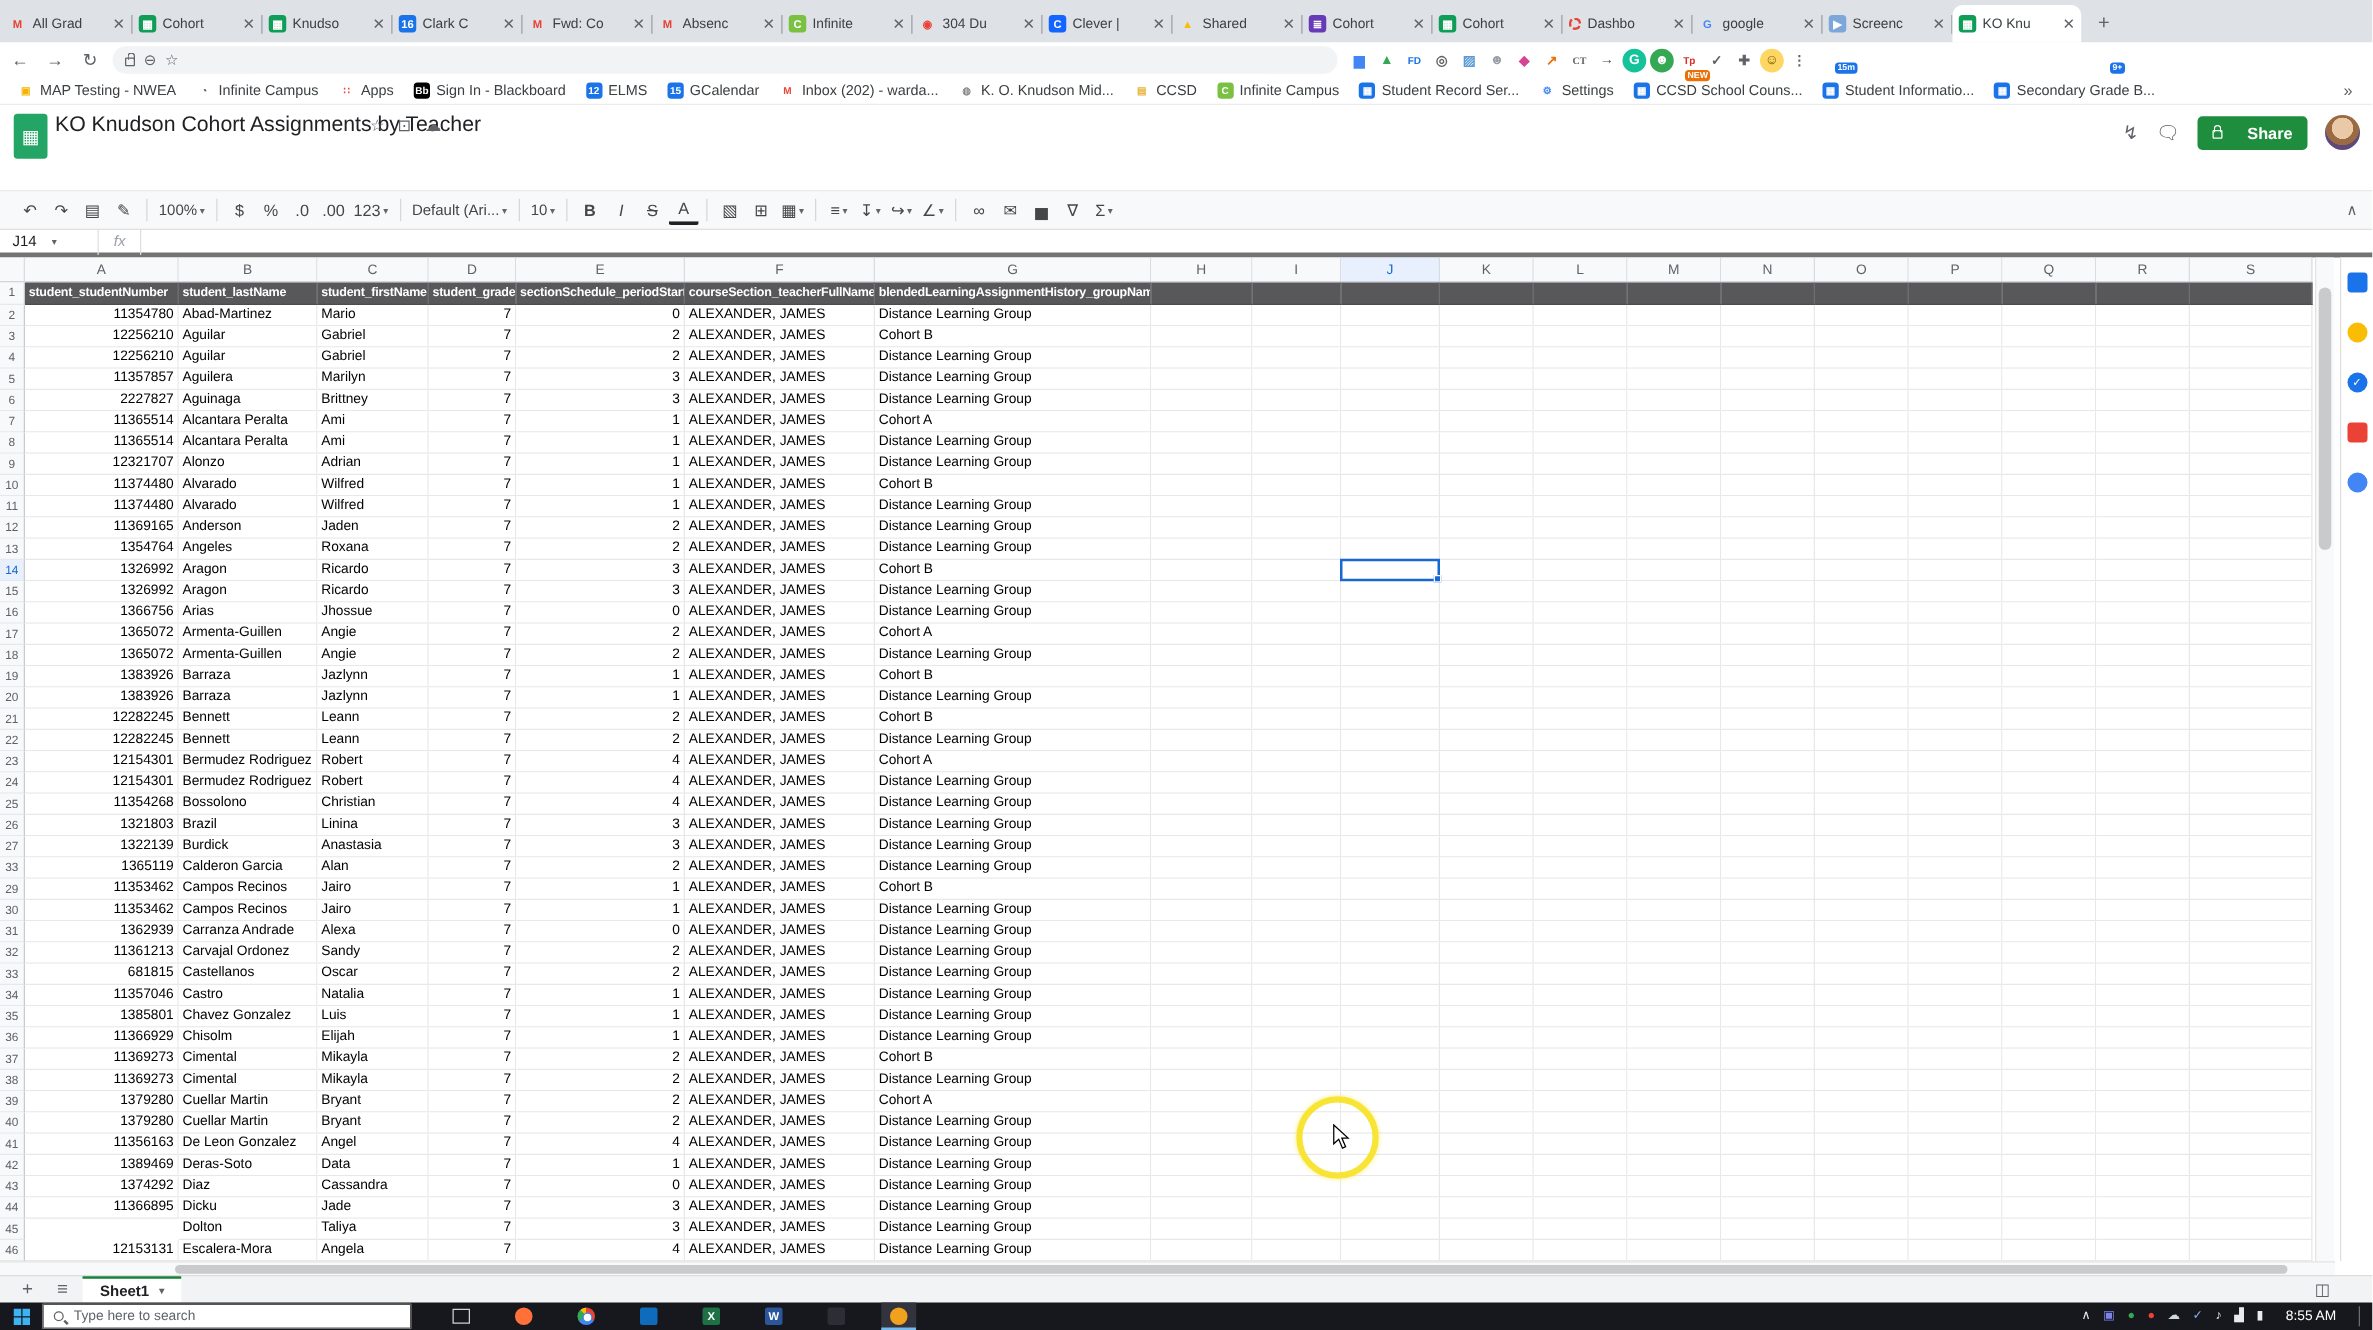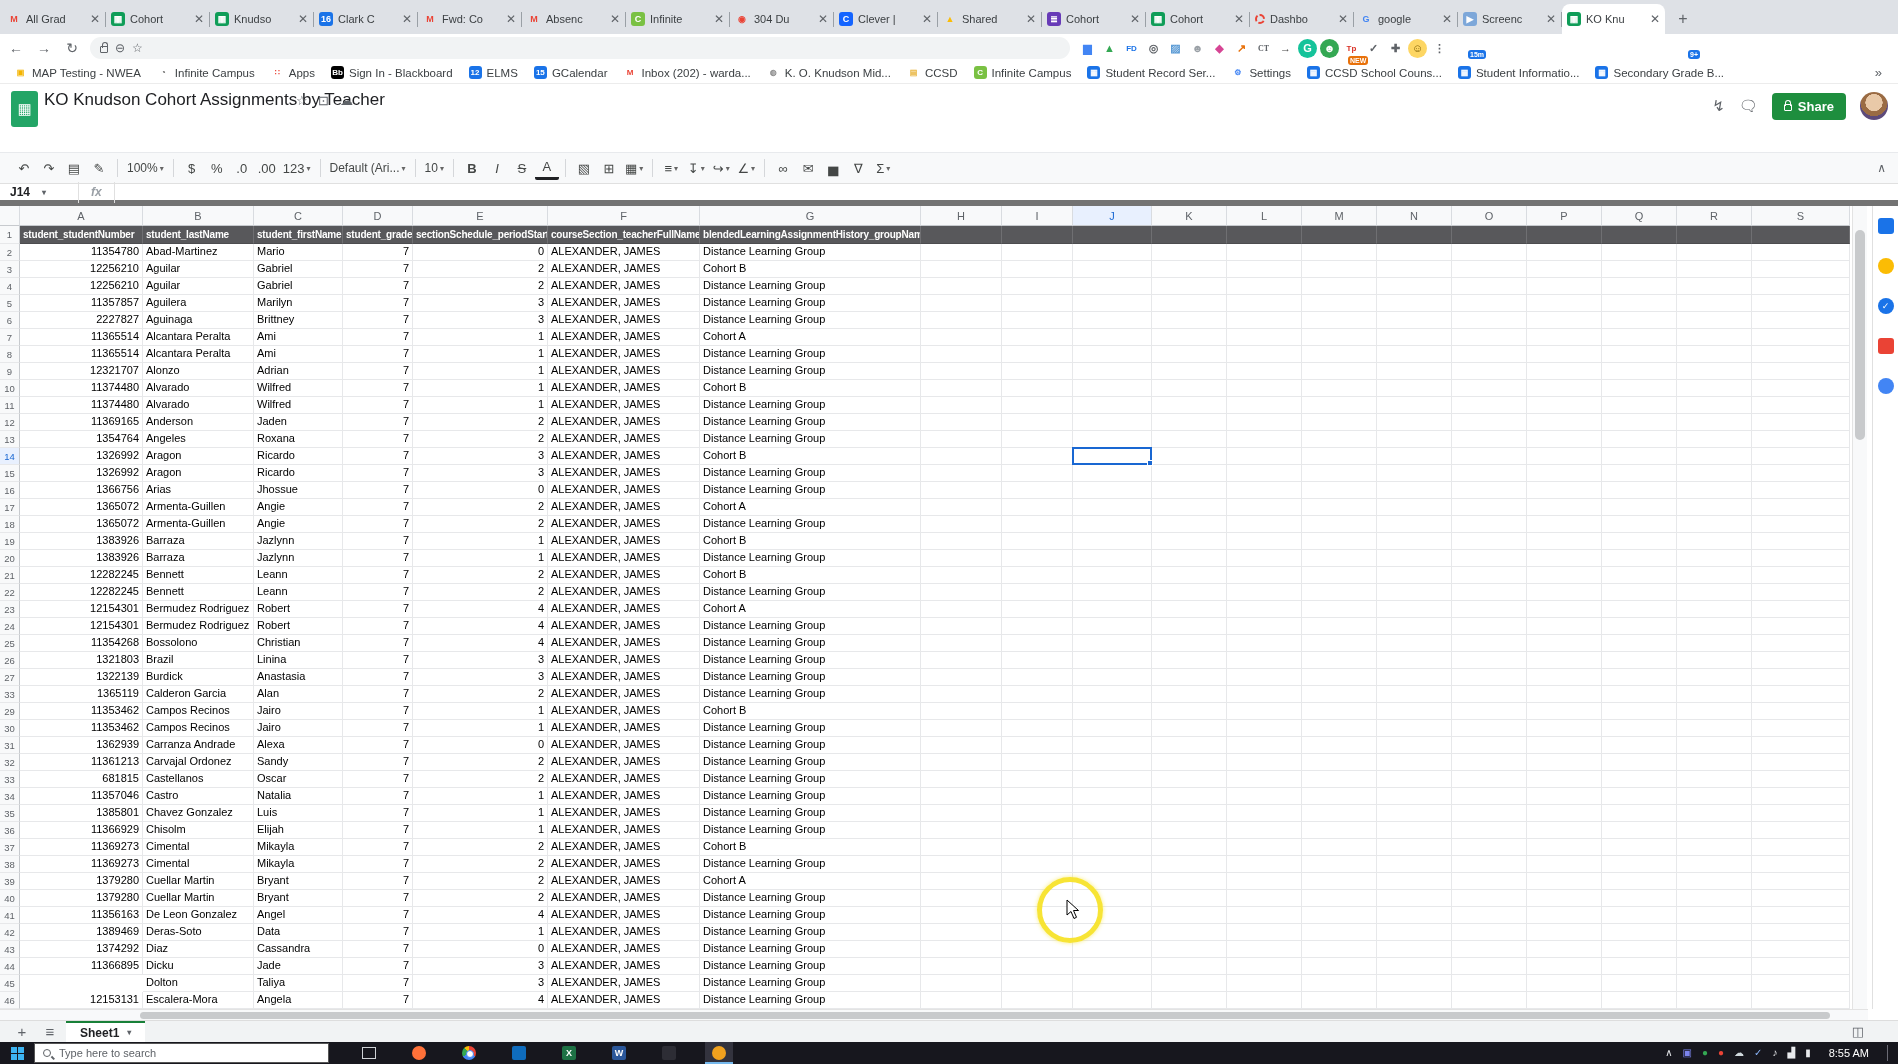--- a/index.html
+++ b/index.html
@@ -49,21 +49,21 @@
   #sheetslogo{position:absolute;left:11px;top:7px;width:27px;height:36px;background:#23a566;
     border-radius:3px;display:flex;align-items:center;justify-content:center;color:#fff;font-size:15px;}
   #doctitle{position:absolute;left:44px;top:6px;font-size:17px;color:#202124;}
   .titleicon{position:absolute;top:9px;font-size:13px;color:#5f6368;}
   #menubar{position:absolute;left:42px;top:36px;display:flex;gap:3px;}
   .menuitem{font-size:13px;color:#202124;padding:3px 7px;border-radius:3px;}
   #lastedit{font-size:12px;color:#5f6368;text-decoration:underline;margin-left:12px;padding-top:4px;}
   #headright{position:absolute;right:10px;top:8px;display:flex;align-items:center;gap:14px;}
   .headicon{color:#5f6368;font-size:15px;}
   #sharebtn{height:27px;background:#1e8e3e;border-radius:4px;color:#fff;font-size:13px;font-weight:bold;
-    display:flex;align-items:center;gap:6px;padding:0 12px;}
+    display:flex;align-items:center;gap:20px;padding:0 12px;}
   .sharelock{width:8px;height:7px;border:1.5px solid #fff;border-radius:1px;position:relative;margin-top:3px;}
   .sharelock::before{content:"";position:absolute;left:0.5px;top:-5px;width:4px;height:5px;
     border:1.5px solid #fff;border-bottom:none;border-radius:3px 3px 0 0;}
   #avatar{width:28px;height:28px;border-radius:50%;background:radial-gradient(circle at 50% 38%,#e9c9a8 0 38%,#9a6b43 39% 60%,#5d4a7a 61%);}
 
   
   #toolbar{position:absolute;left:0;top:152px;width:1898px;height:32px;background:#f8f9fa;
     border-top:1px solid #e8eaed;border-bottom:1px solid #e0e0e0;display:flex;align-items:center;
     padding-left:12px;gap:1px;}
   .tbtn{min-width:24px;height:24px;display:flex;align-items:center;justify-content:center;
@@ -72,21 +72,21 @@
   .tdiv{width:1px;height:18px;background:#d5d7da;margin:0 5px;}
   .tb-bold{font-weight:bold;}
   .tb-italic{font-style:italic;}
   .tb-strike{text-decoration:line-through;}
   .tb-underbar{border-bottom:3px solid #202124;line-height:1;padding-bottom:0;}
   .tbtxt{font-size:12px;color:#444746;}
   #tb-collapse{position:absolute;right:12px;color:#5f6368;font-size:12px;}
 
   
   #formulabar{position:absolute;left:0;top:184px;width:1898px;height:22px;background:#fff;
-    border-bottom:6px solid #737373;display:flex;align-items:center;font-weight:bold;}
+    border-bottom:4px solid #737373;display:flex;align-items:center;}
   #namebox{width:78px;padding-left:10px;font-size:12px;color:#202124;display:flex;align-items:center;gap:12px;}
   #namebox .caret{font-size:8px;color:#5f6368;}
   .fdiv{width:1px;height:21px;background:#e0e0e0;}
   #fx{font-size:12px;font-style:italic;color:#9aa0a6;padding:0 12px;}
   #formulainput{flex:1;font-size:12px;color:#202124;padding-left:10px;}
 
   
   #colstrip{position:absolute;left:0;top:206px;height:20px;display:flex;}
   .colh{background:#f8f9fa;border-right:1px solid #d9dce0;border-bottom:1px solid #c7cace;
     font-size:11px;color:#5f6368;display:flex;align-items:center;justify-content:center;height:20px;}

